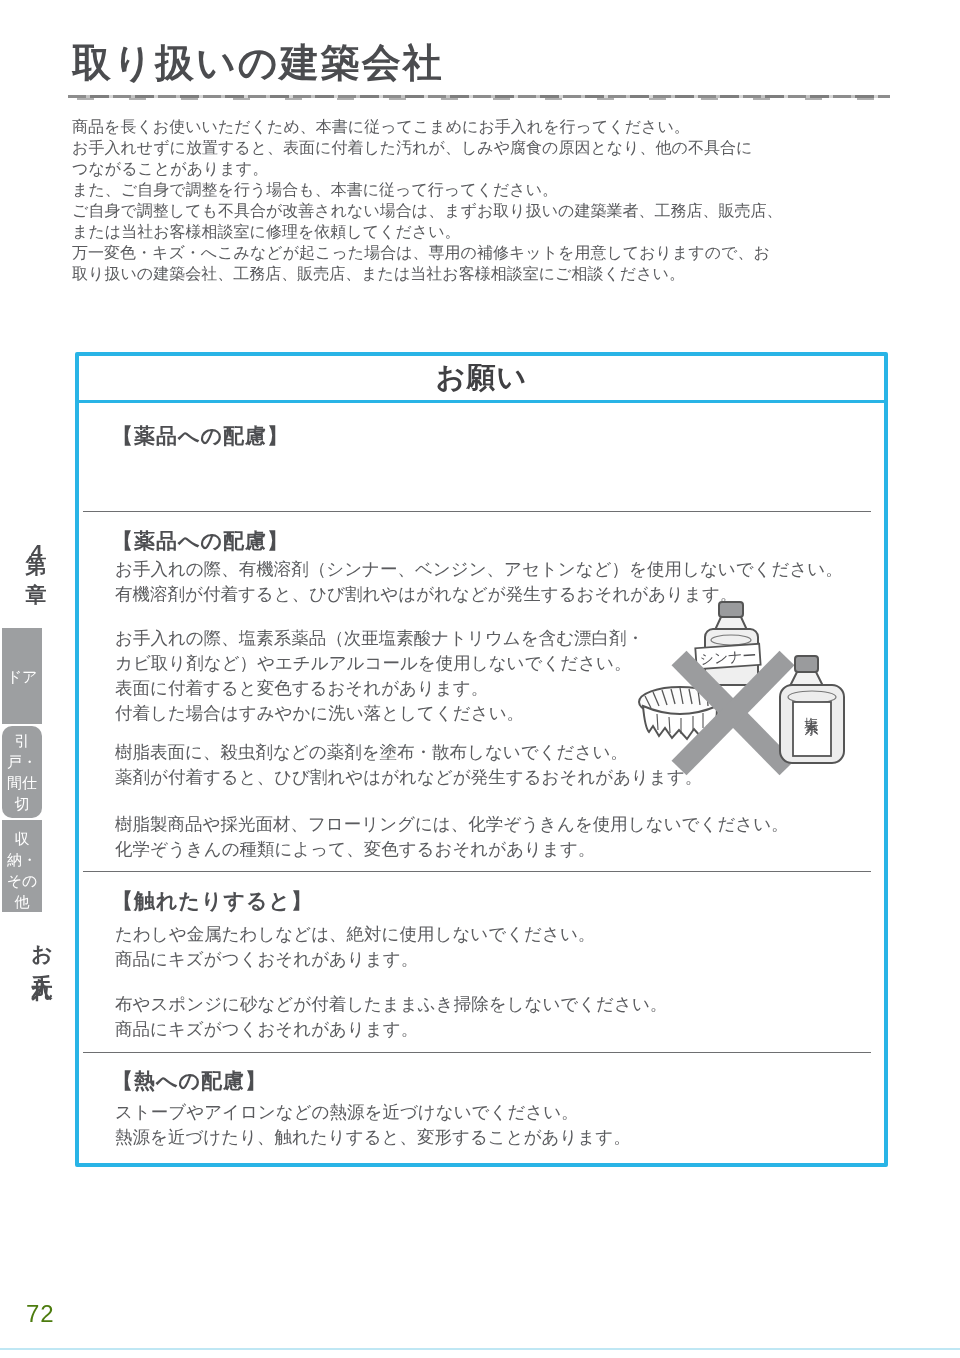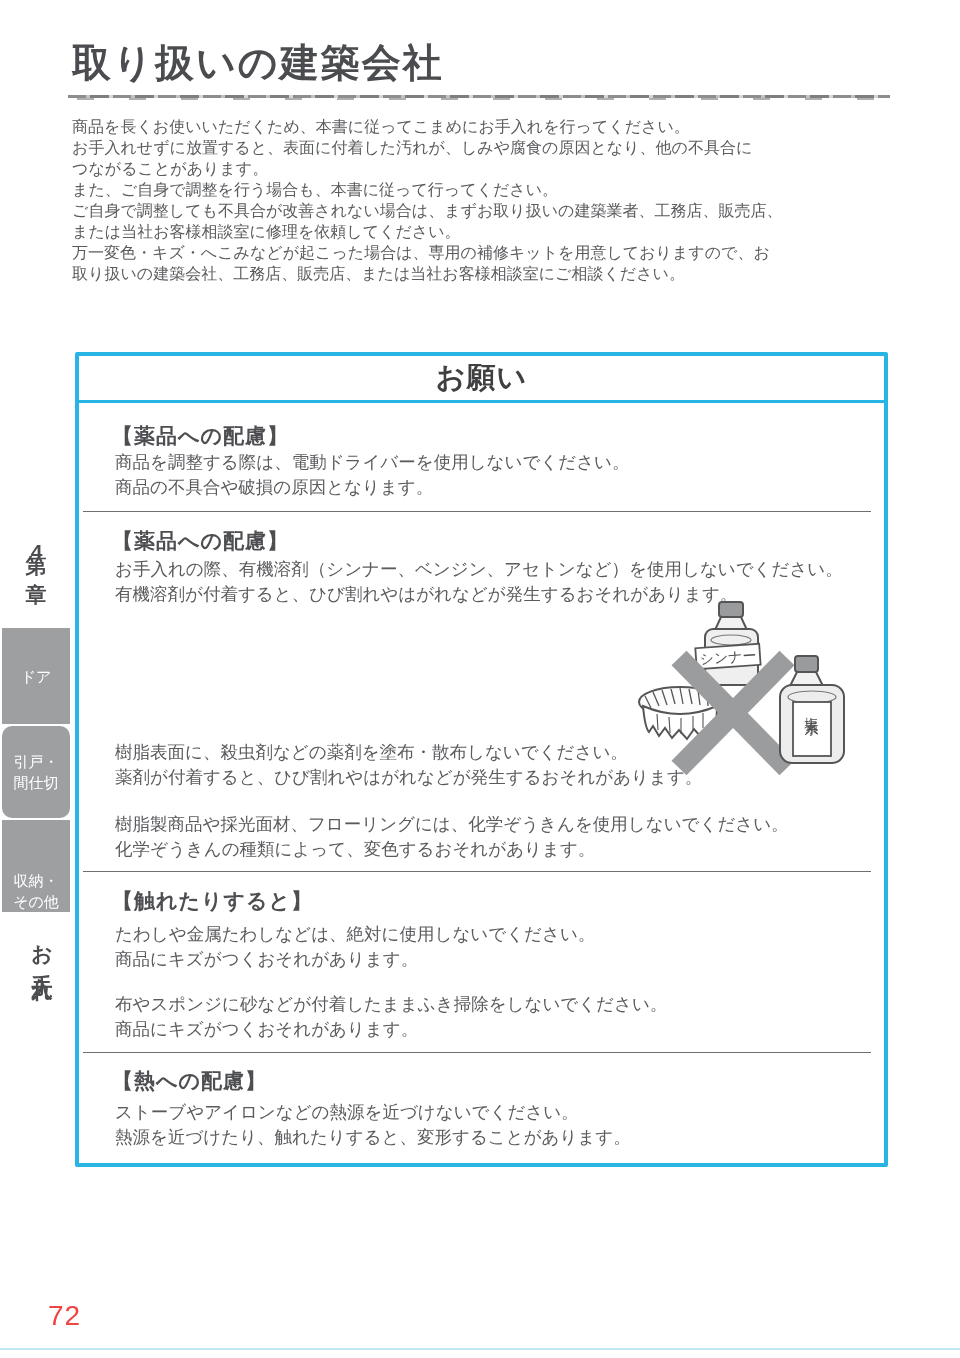--- a/index.html
+++ b/index.html
@@ -31,21 +31,21 @@
     font-size:16px;line-height:21px;color:var(--text-body);
   }
 
   
   .chapter-label{
     position:absolute;left:22px;top:538px;height:86px;
     writing-mode:vertical-rl;text-orientation:upright;
     font-size:21px;font-weight:bold;color:var(--text-dark);letter-spacing:2px;
   }
   .side-tab{
-    position:absolute;left:2px;width:68px;background:var(--tab-gray);
+    position:absolute;left:2px;width:40px;background:var(--tab-gray);
     color:#fff;font-size:15px;line-height:21px;text-align:center;
     display:flex;align-items:center;justify-content:center;
   }
   .tab-1{top:628px;height:96px;}
   .tab-2{top:726px;height:92px;border-radius:10px;}
   .tab-3{top:820px;height:92px;align-items:flex-end;}
   .current-section{
     position:absolute;left:28px;top:930px;height:120px;
     writing-mode:vertical-rl;text-orientation:upright;
     font-size:21px;font-weight:bold;color:var(--text-dark);letter-spacing:4px;
@@ -71,21 +71,21 @@
     font-size:17.5px;line-height:25px;color:var(--text-body);
   }
   .divider{
     position:absolute;left:4px;width:788px;height:0;
     border-top:1.5px solid #6e6f71;
   }
   .illustration{position:absolute;left:556px;top:244px;}
 
   .page-number{
     position:absolute;left:26px;top:1300px;
-    font-size:28px;color:#ef4444;letter-spacing:1px;margin-left:22px;
+    font-size:24px;color:#4d7c0f;letter-spacing:1px;
   }
   .bottom-rule{
     position:absolute;left:0;top:1348px;width:960px;height:2px;
     background:var(--rule-light);
   }
 </style>
 </head>
 <body>
 
 <div class="page">
@@ -104,26 +104,26 @@
   </div>
   <div class="side-tab tab-3">
     <span>収納・<br>その他</span>
   </div>
   <div class="current-section">お手入れ</div>
 
   <div class="notice-box">
     <div class="notice-header">お願い</div>
 
     <div class="sec-heading" style="top:66px">【薬品への配慮】</div>
-    <div class="sec-body" style="top:94px">商品を調整する際は、電動ドライバーを使用しないでください。<br>商品の不具合や破損の原因となります。</div>
 
     <div class="divider" style="top:155px"></div>
 
     <div class="sec-heading" style="top:171px">【薬品への配慮】</div>
     <div class="sec-body" style="top:201px">お手入れの際、有機溶剤（シンナー、ベンジン、アセトンなど）を使用しないでください。<br>有機溶剤が付着すると、ひび割れやはがれなどが発生するおそれがあります。</div>
+    <div class="sec-body" style="top:270px">お手入れの際、塩素系薬品（次亜塩素酸ナトリウムを含む漂白剤・<br>カビ取り剤など）やエチルアルコールを使用しないでください。<br>表面に付着すると変色するおそれがあります。<br>付着した場合はすみやかに洗い落としてください。</div>
     <div class="sec-body" style="top:384px">樹脂表面に、殺虫剤などの薬剤を塗布・散布しないでください。<br>薬剤が付着すると、ひび割れやはがれなどが発生するおそれがあります。</div>
     <div class="sec-body" style="top:456px">樹脂製商品や採光面材、フローリングには、化学ぞうきんを使用しないでください。<br>化学ぞうきんの種類によって、変色するおそれがあります。</div>
 
     <div class="illustration">
       <svg width="252" height="192" viewBox="0 0 252 192">
 
         <g stroke="#555" fill="#fcfcfc">
           <ellipse cx="45" cy="102" rx="41" ry="15" stroke-width="2"></ellipse>
           <g stroke-width="1.3">
             <line x1="10" y1="96" x2="16" y2="108"></line>

